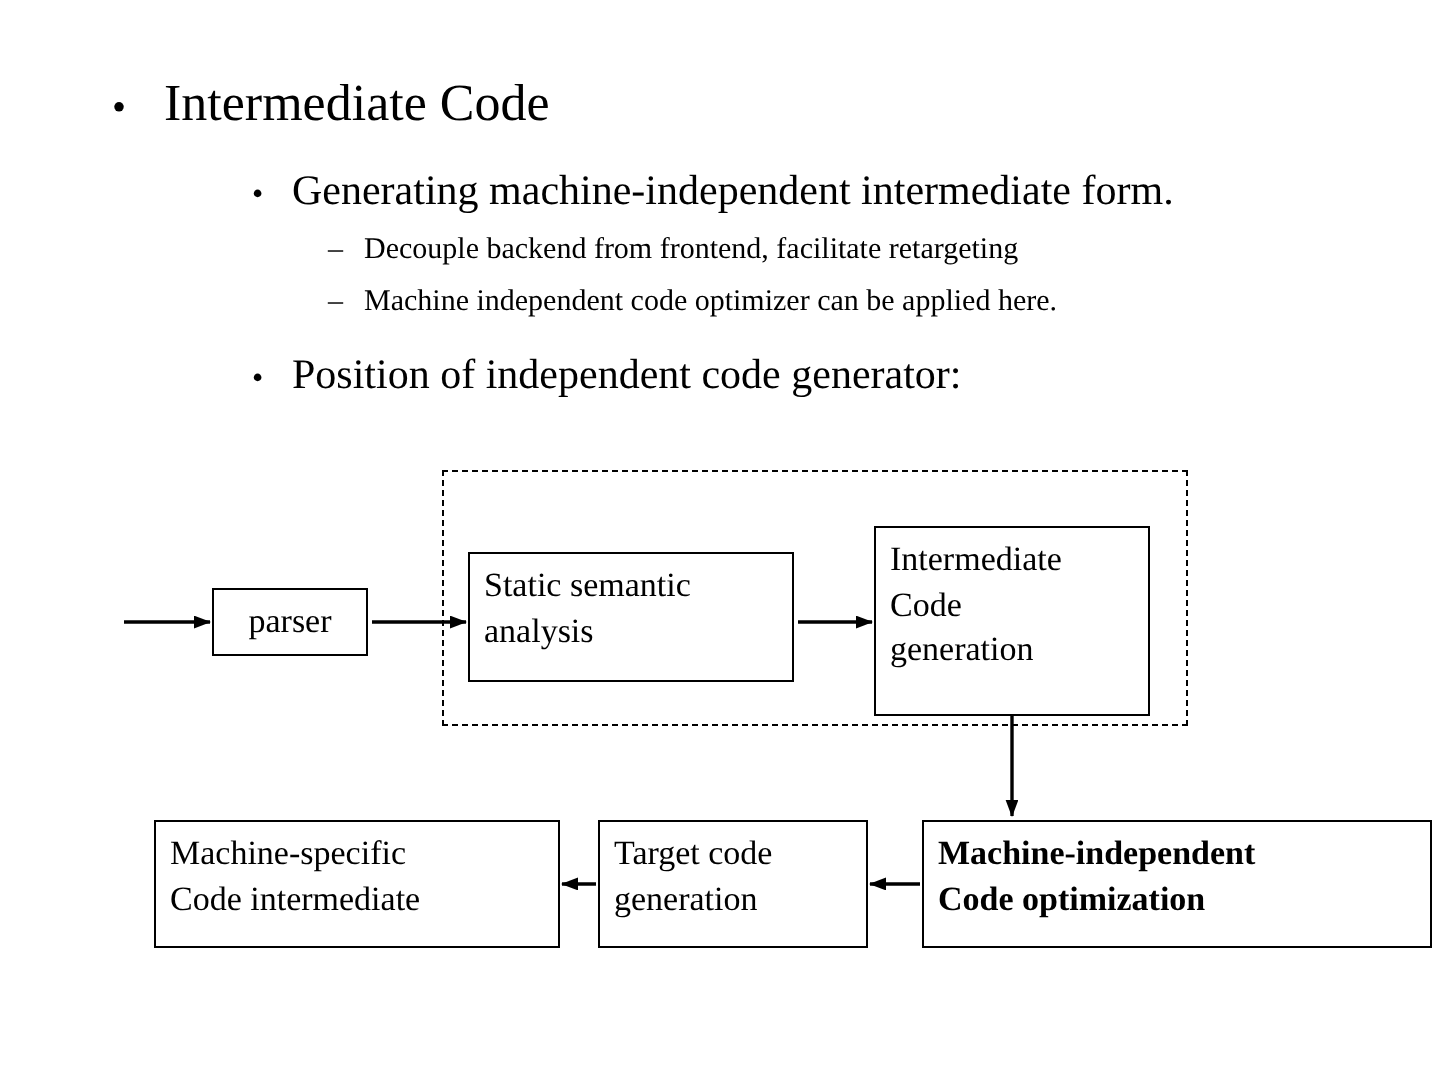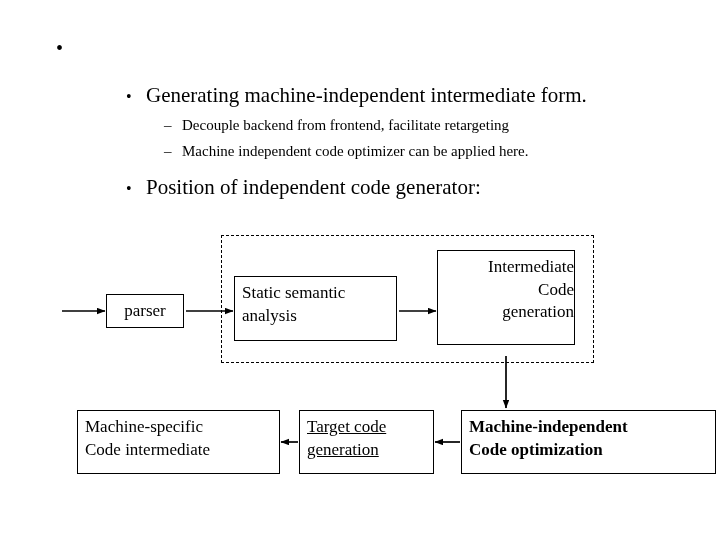--- a/index.html
+++ b/index.html
@@ -71,27 +71,27 @@
   }
   #node-parser {
     left: 106px; top: 294px; width: 78px; height: 34px;
     display: flex; align-items: center; justify-content: center;
     padding: 16px;
   }
   #node-static {
     left: 234px; top: 276px; width: 163px; height: 65px;
   }
   #node-intermediate {
-    left: 437px; top: 250px; width: 138px; height: 95px; text-align: right;
+    left: 437px; top: 263px; width: 138px; height: 95px;
   }
   #node-machine-specific {
     left: 77px; top: 410px; width: 203px; height: 64px;
   }
   #node-target {
-    left: 299px; top: 410px; width: 135px; height: 64px; text-decoration: underline;
+    left: 299px; top: 410px; width: 135px; height: 64px;
   }
   #node-machine-independent {
     left: 461px; top: 410px; width: 255px; height: 64px; font-weight: bold;
   }
 
   
   #dashed-group {
     position: absolute;
     left: 221px; top: 235px;
     width: 373px; height: 128px;
@@ -110,20 +110,21 @@
     pointer-events: none;
   }
 </style>
 </head>
 <body>
 
 <div id="slide">
 
   <div class="bullet-row lvl1" id="b-title">
     <span class="bullet-mark">•</span>
+    <span class="bullet-text">Intermediate Code</span>
   </div>
 
   <div class="bullet-row lvl2" id="b-sub1">
     <span class="bullet-mark">•</span>
     <span class="bullet-text">Generating machine-independent intermediate form.</span>
   </div>
 
   <div class="bullet-row lvl3" id="b-d1">
     <span class="bullet-mark">–</span>
     <span class="bullet-text">Decouple backend from frontend, facilitate retargeting</span>

